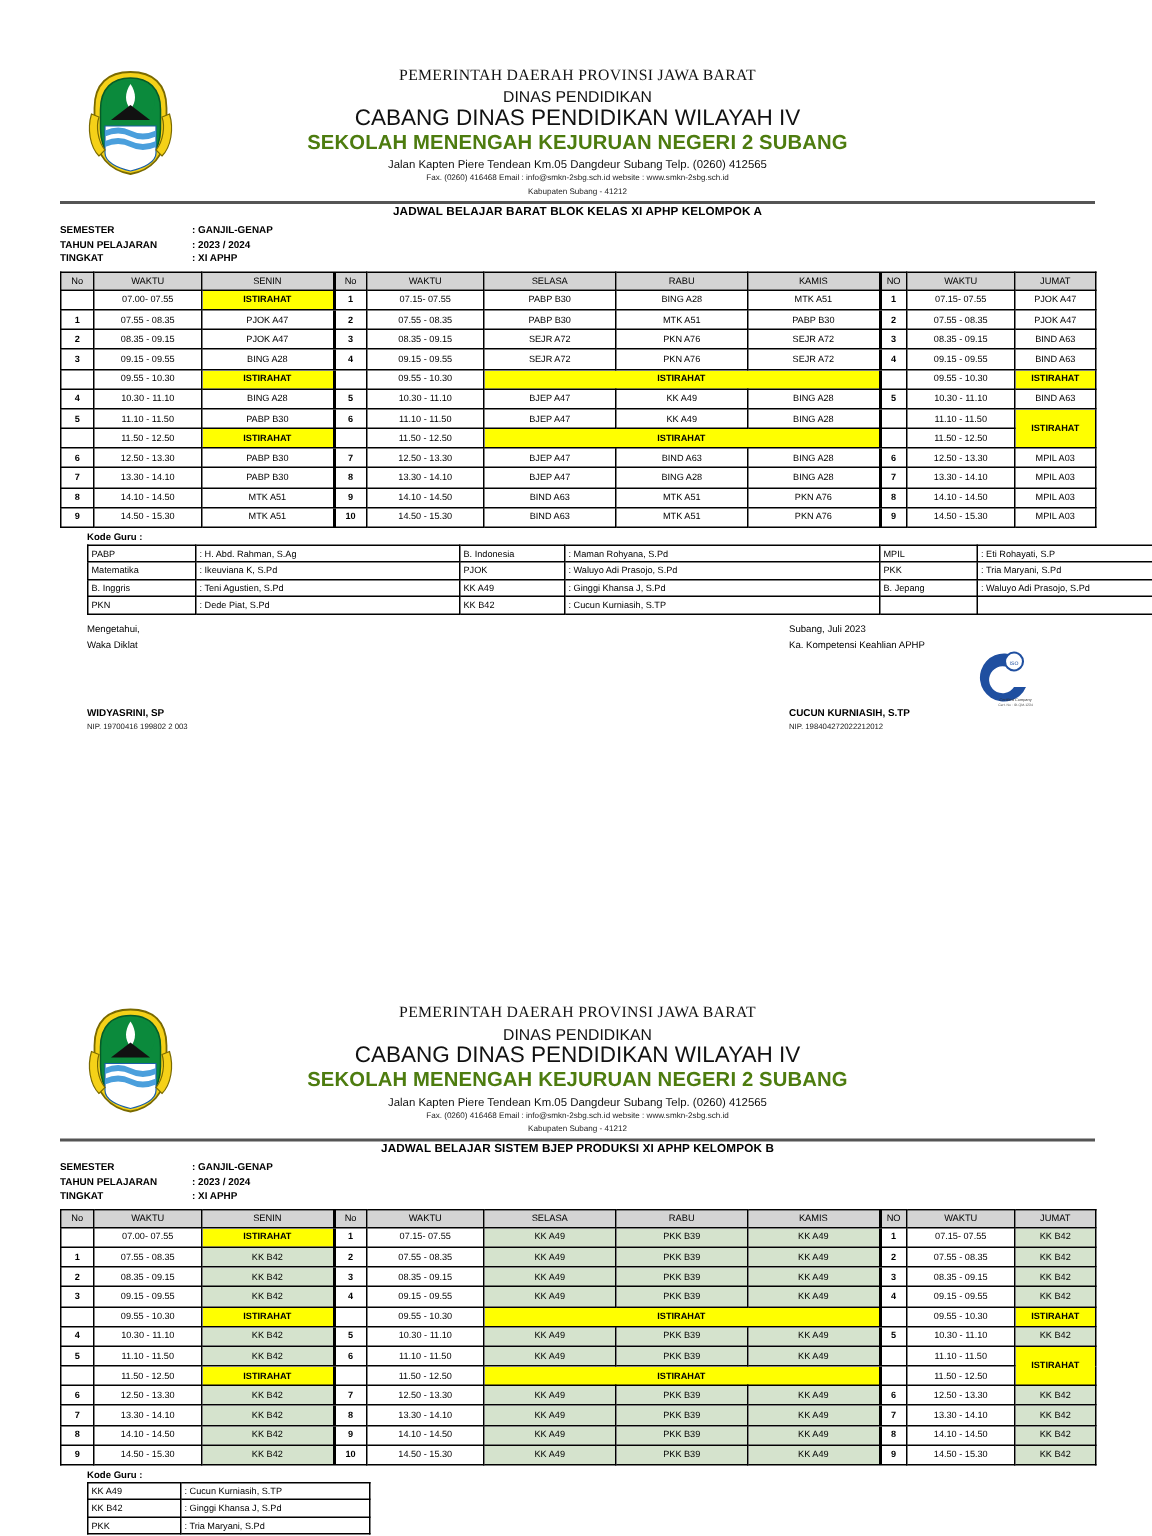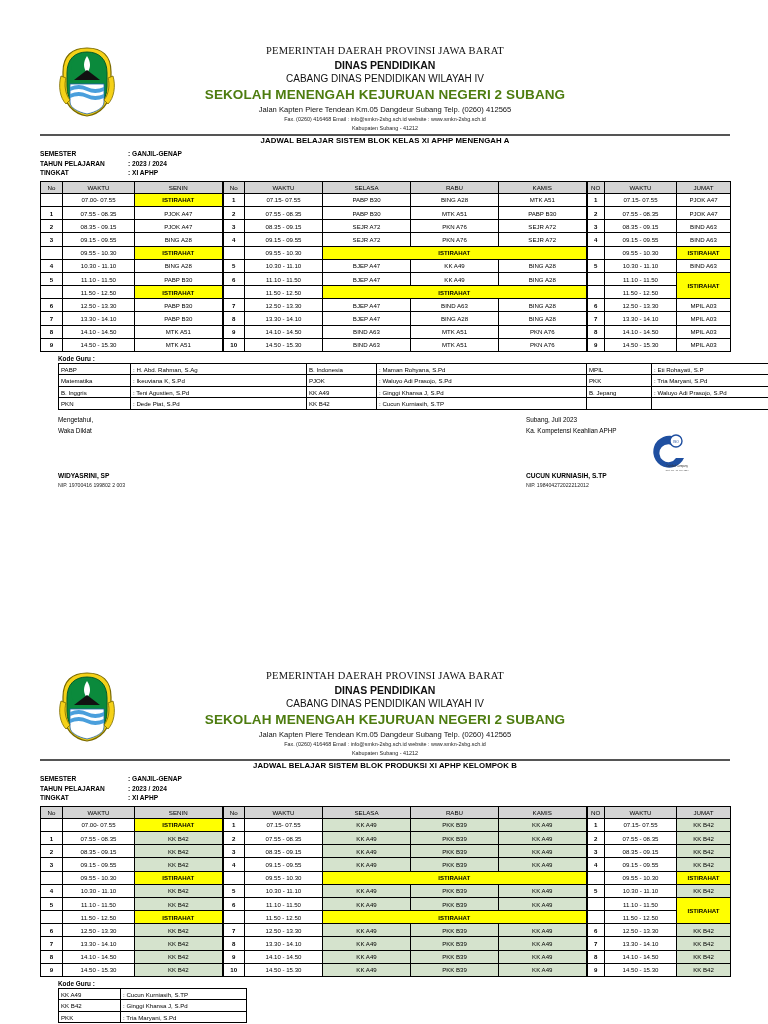--- a/index.html
+++ b/index.html
@@ -34,22 +34,22 @@
     left: 18px;
     top: 4px;
     width: 58px;
     height: 72px;
   }
   .hdr-text {
     text-align: center;
     padding-top: 2px;
   }
   .hl1 { font-size: 10.5px; letter-spacing: .2px; color:#111; line-height: 14px; font-family: Liberation Serif, serif; }
-  .hl2 { font-size: 10.5px; color:#111; line-height: 14px; font-weight: bold; }
-  .hl3 { font-size: 10px; color:#111; line-height: 14px; }
+  .hl2 { font-size: 10.5px; color:#111; line-height: 14px; }
+  .hl3 { font-size: 15px; color:#111; line-height: 14px; }
   .hl4 { font-size: 13.5px; font-weight: bold; color:#4d7c0f; line-height: 18px; letter-spacing:.1px;}
   .hl5 { font-size: 7.6px; color:#111; line-height: 11px; }
   .hl6 { font-size: 5.4px; color:#222; line-height: 9px; }
   .hl7 { font-size: 5.4px; color:#222; line-height: 9px; }
   .hdr-rule {
     border-bottom: 2.2px solid #555;
     margin-top: 1px;
   }
 
   
@@ -199,21 +199,21 @@
         <div class="hl2">DINAS PENDIDIKAN</div>
         <div class="hl3">CABANG DINAS PENDIDIKAN WILAYAH IV</div>
         <div class="hl4">SEKOLAH MENENGAH KEJURUAN NEGERI 2 SUBANG</div>
         <div class="hl5">Jalan Kapten Piere Tendean Km.05 Dangdeur Subang Telp. (0260) 412565</div>
         <div class="hl6">Fax. (0260) 416468 Email : info@smkn-2sbg.sch.id website : www.smkn-2sbg.sch.id</div>
         <div class="hl7">Kabupaten Subang - 41212</div>
       </div>
       <div class="hdr-rule"></div>
     </div>
 
-    <div class="doc-title">JADWAL BELAJAR SISTEM BLOK KELAS XI APHP MENENGAH A</div>
+    <div class="doc-title">JADWAL BELAJAR BARAT BLOK KELAS XI APHP KELOMPOK A</div>
 
     <div class="meta">
       <div class="meta-row">
         <span class="meta-label">SEMESTER</span>
         <span class="meta-value">: GANJIL-GENAP</span>
       </div>
       <div class="meta-row">
         <span class="meta-label">TAHUN PELAJARAN</span>
         <span class="meta-value">: 2023 / 2024</span>
       </div>
@@ -500,21 +500,21 @@
         <div class="hl2">DINAS PENDIDIKAN</div>
         <div class="hl3">CABANG DINAS PENDIDIKAN WILAYAH IV</div>
         <div class="hl4">SEKOLAH MENENGAH KEJURUAN NEGERI 2 SUBANG</div>
         <div class="hl5">Jalan Kapten Piere Tendean Km.05 Dangdeur Subang Telp. (0260) 412565</div>
         <div class="hl6">Fax. (0260) 416468 Email : info@smkn-2sbg.sch.id website : www.smkn-2sbg.sch.id</div>
         <div class="hl7">Kabupaten Subang - 41212</div>
       </div>
       <div class="hdr-rule"></div>
     </div>
 
-    <div class="doc-title">JADWAL BELAJAR SISTEM BLOK PRODUKSI XI APHP KELOMPOK B</div>
+    <div class="doc-title">JADWAL BELAJAR SISTEM BJEP PRODUKSI XI APHP KELOMPOK B</div>
 
     <div class="meta">
       <div class="meta-row">
         <span class="meta-label">SEMESTER</span>
         <span class="meta-value">: GANJIL-GENAP</span>
       </div>
       <div class="meta-row">
         <span class="meta-label">TAHUN PELAJARAN</span>
         <span class="meta-value">: 2023 / 2024</span>
       </div>

